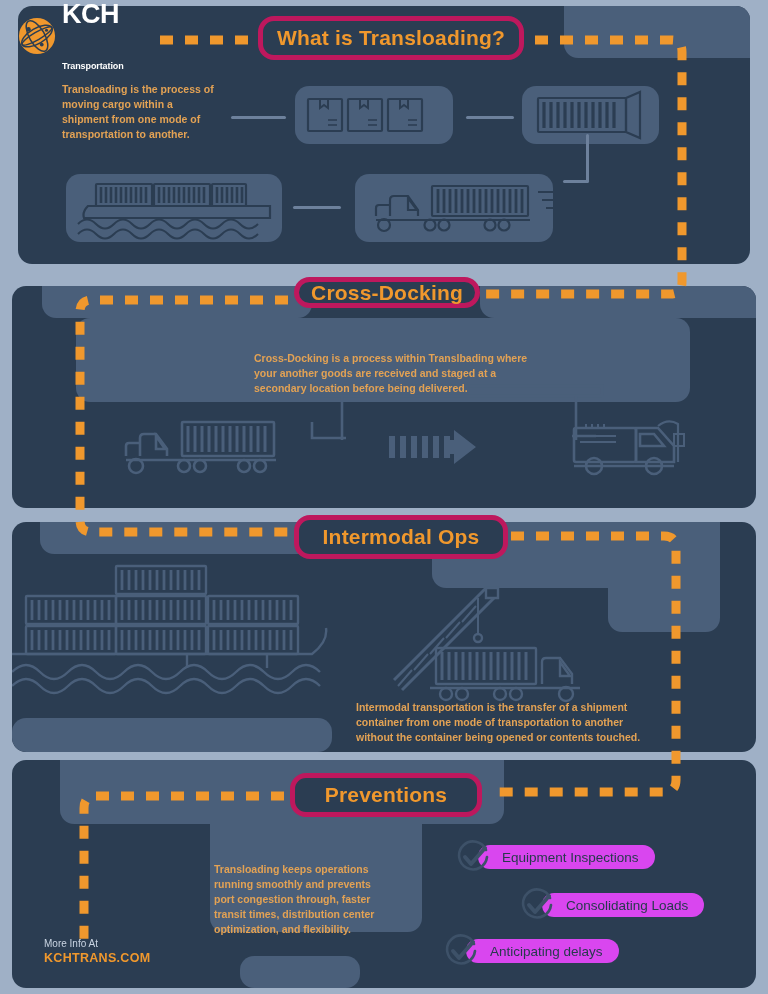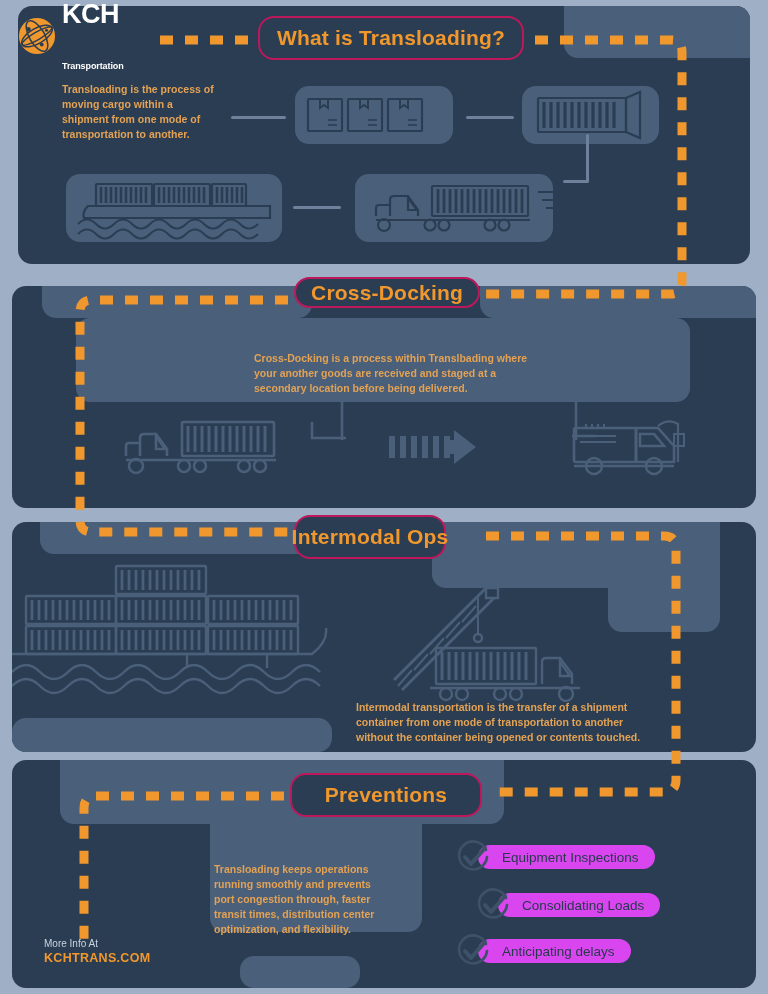--- a/index.html
+++ b/index.html
@@ -26,32 +26,32 @@
   .panel.p3 { left: 12px;  top: 522px; width: 744px; height: 230px; border-radius: 14px; }
   .panel.p4 { left: 12px;  top: 760px; width: 744px; height: 228px; border-radius: 14px; }
 
   
   .slab { position: absolute; background: #4a5f7a; border-radius: 14px; }
 
   
   .title-pill {
     position: absolute;
     background: #2b3d52;
-    border: 2px solid #be185d;
+    border: 5px solid #be185d;
     border-radius: 16px;
     color: #f0982d;
     font-weight: bold;
     display: flex; align-items: center; justify-content: center;
     letter-spacing: .2px;
     z-index: 40;
     white-space: nowrap;
   }
   #title1 { left: 258px; top: 16px;  width: 266px; height: 44px; font-size: 21px; }
   #title2 { left: 294px; top: 277px; width: 186px; height: 31px; font-size: 21px; }
-  #title3 { left: 294px; top: 515px; width: 152px; height: 44px; font-size: 21px; }
+  #title3 { left: 294px; top: 515px; width: 214px; height: 44px; font-size: 21px; }
   #title4 { left: 290px; top: 773px; width: 192px; height: 44px; font-size: 21px; }
 
   
   .body-text {
     position: absolute;
     color: #e3a254;
     font-size: 10.5px;
     font-weight: bold;
     line-height: 1.42;
     z-index: 35;
@@ -78,22 +78,22 @@
   .check-row { position: absolute; display: flex; align-items: center; z-index: 36; }
   .check-row .ring { width: 34px; height: 34px; flex: 0 0 34px; z-index: 2; }
   .check-row .pill {
     height: 24px; margin-left: -12px;
     background: #d946ef; border-radius: 12px;
     display: flex; align-items: center;
     padding: 0 16px 0 24px;
     color: #27394d; font-size: 13.5px; font-weight: normal;
   }
   #chk0 { left: 456px; top: 840px; }
-  #chk1 { left: 476px; top: 888px; }
-  #chk2 { left: 456px; top: 934px; }
+  #chk1 { left: 520px; top: 888px; }
+  #chk2 { left: 444px; top: 934px; }
 
   
   #dashes { position: absolute; left: 0; top: 0; width: 768px; height: 994px; z-index: 30; pointer-events: none; }
 
   
   .illus { position: absolute; pointer-events: none; }
 
   
   .hairline { position: absolute; background: #6d819c; height: 3px; border-radius: 2px; z-index: 32; }
 </style>

